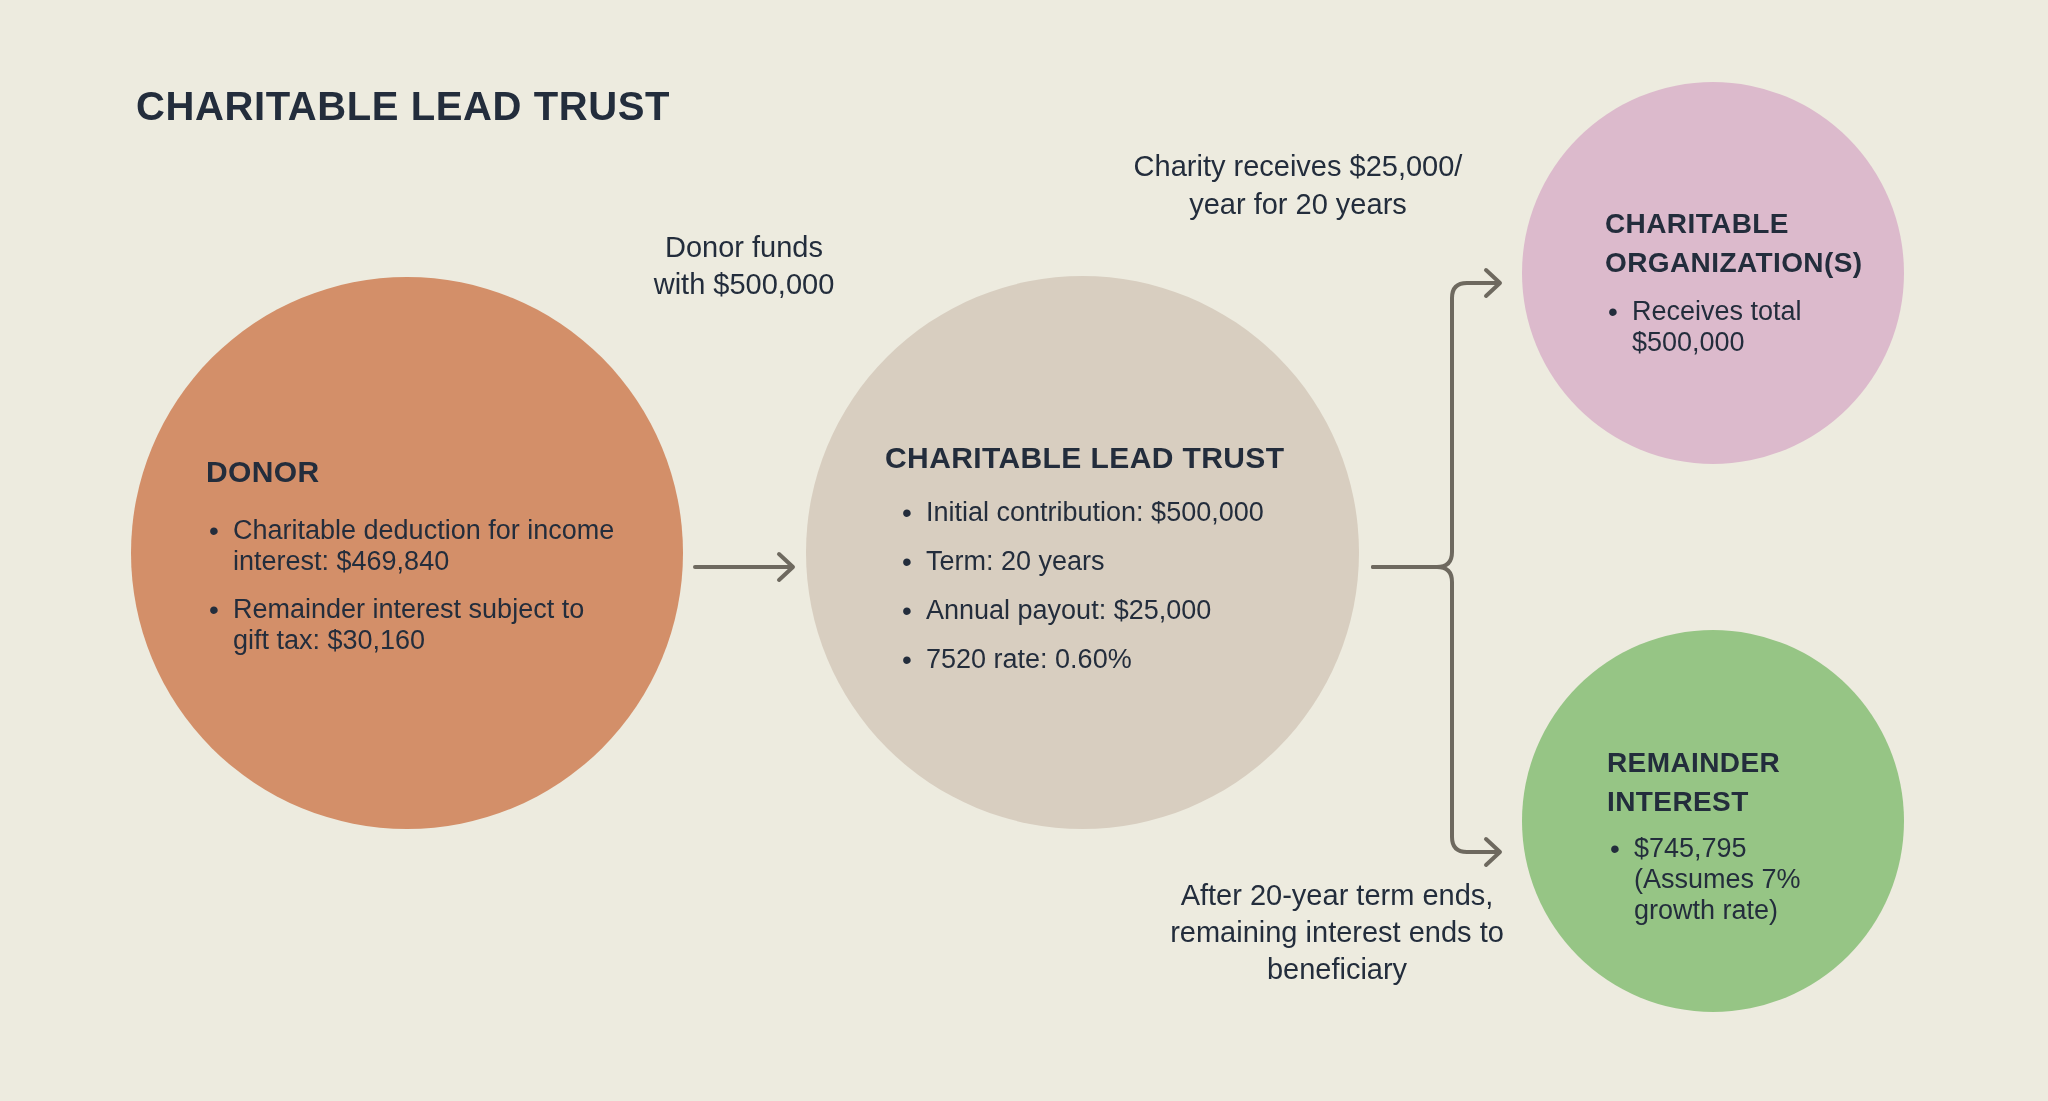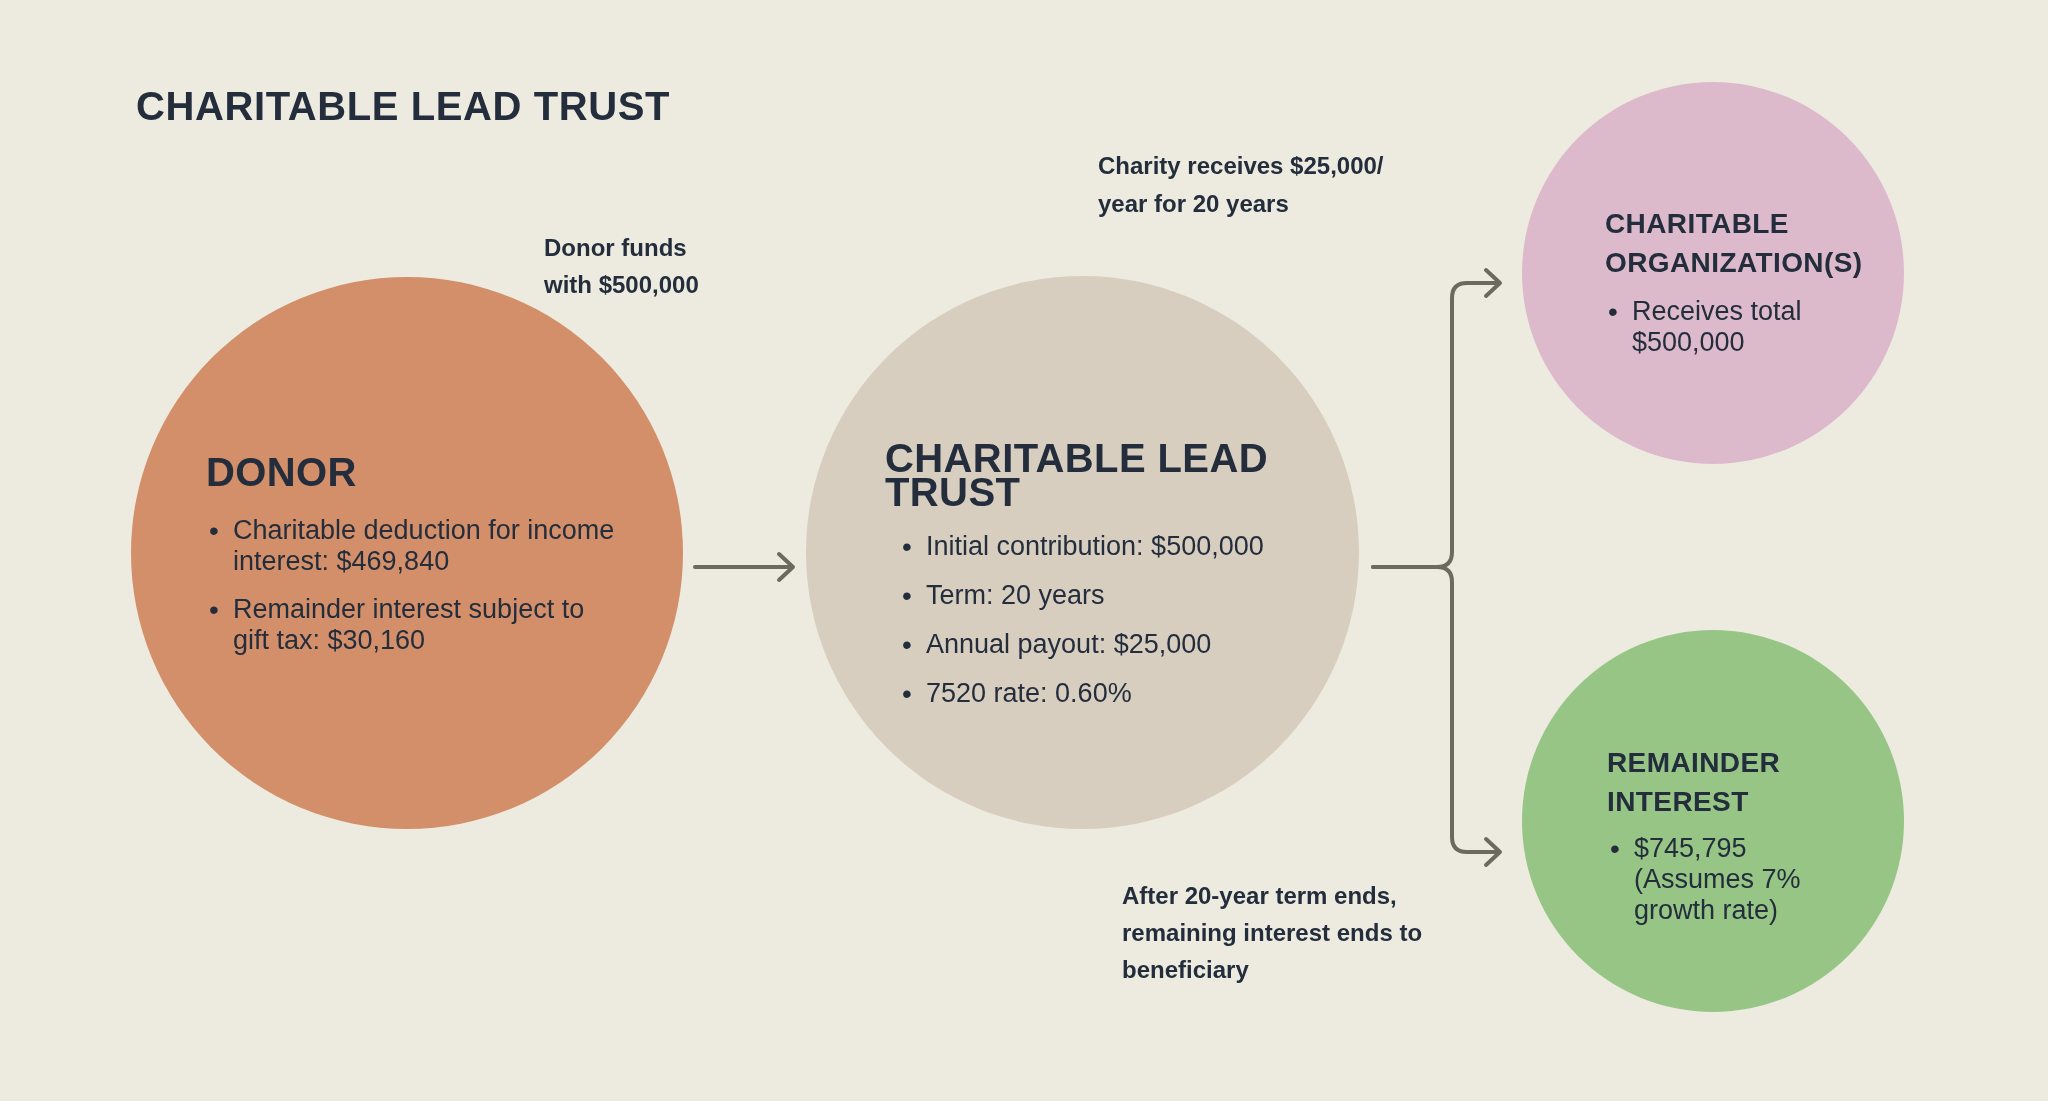--- a/index.html
+++ b/index.html
@@ -27,43 +27,43 @@
   .circle-donor{left:131px;top:277px;width:552px;height:552px;background:var(--donor);}
   .circle-trust{left:806px;top:276px;width:553px;height:553px;background:var(--trust);}
   .circle-charity{left:1522px;top:82px;width:382px;height:382px;background:var(--charity);}
   .circle-remainder{left:1522px;top:630px;width:382px;height:382px;background:var(--remainder);}
   .node-content{position:absolute;}
   .donor-content{left:75px;top:178px;width:430px;}
   .trust-content{left:79px;top:165px;width:480px;}
   .charity-content{left:83px;top:122px;width:270px;}
   .remainder-content{left:85px;top:113px;width:250px;}
   .node-heading{
-    font-weight:700;font-size:40px;letter-spacing:0.4px;line-height:34px;
+    font-weight:700;font-size:30px;letter-spacing:0.4px;line-height:34px;
     color:var(--text);
   }
   .node-heading.small{font-size:28px;line-height:39px;white-space:nowrap;}
   ul.bullets{list-style:none;}
   .donor-content ul.bullets{margin-top:26px;width:420px;}
   .trust-content ul.bullets{margin-top:22px;margin-left:14px;width:480px;}
   .charity-content ul.bullets{margin-top:14px;width:220px;}
   .remainder-content ul.bullets{margin-top:12px;width:200px;}
   ul.bullets li{
     position:relative;padding-left:27px;
     font-size:27px;line-height:31px;
     margin-bottom:17px;
   }
   .trust-content ul.bullets li{margin-bottom:18px;}
   ul.bullets li::before{
     content:"\2022";
     position:absolute;left:3px;top:0;
     font-size:28px;line-height:31px;color:var(--text);
   }
   .flow-label{
-    position:absolute;text-align:left;
-    font-size:24px;font-weight:700;line-height:37px;
+    position:absolute;text-align:center;
+    font-size:29px;font-weight:400;line-height:37px;
     color:var(--text);
   }
   .label-donor-funds{left:544px;top:229px;width:400px;}
   .label-charity-receives{left:1098px;top:147px;width:400px;line-height:38px;}
   .label-after-term{left:1122px;top:877px;width:430px;}
   svg.connectors{position:absolute;left:0;top:0;pointer-events:none;}
   svg.connectors path, svg.connectors polyline{
     fill:none;stroke:var(--arrow);stroke-width:4;
     stroke-linecap:round;stroke-linejoin:round;
   }

